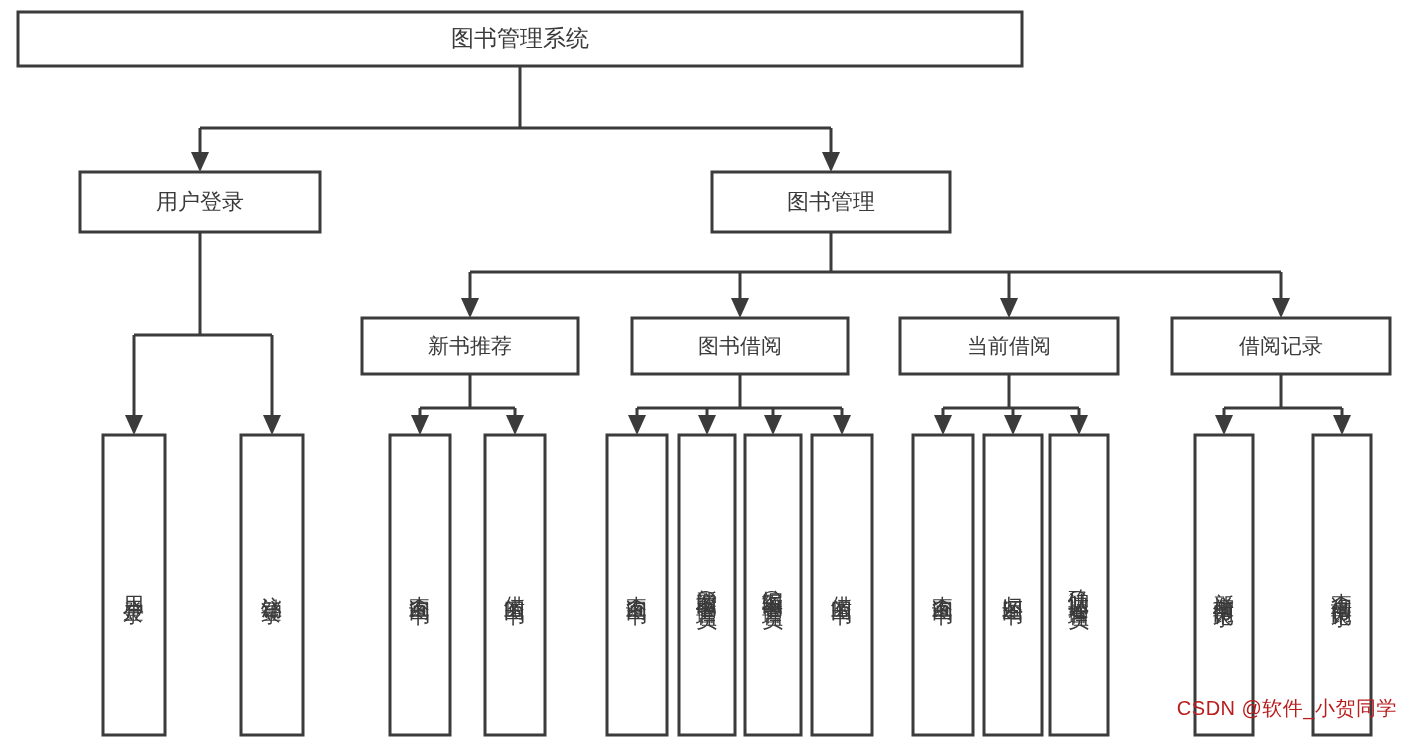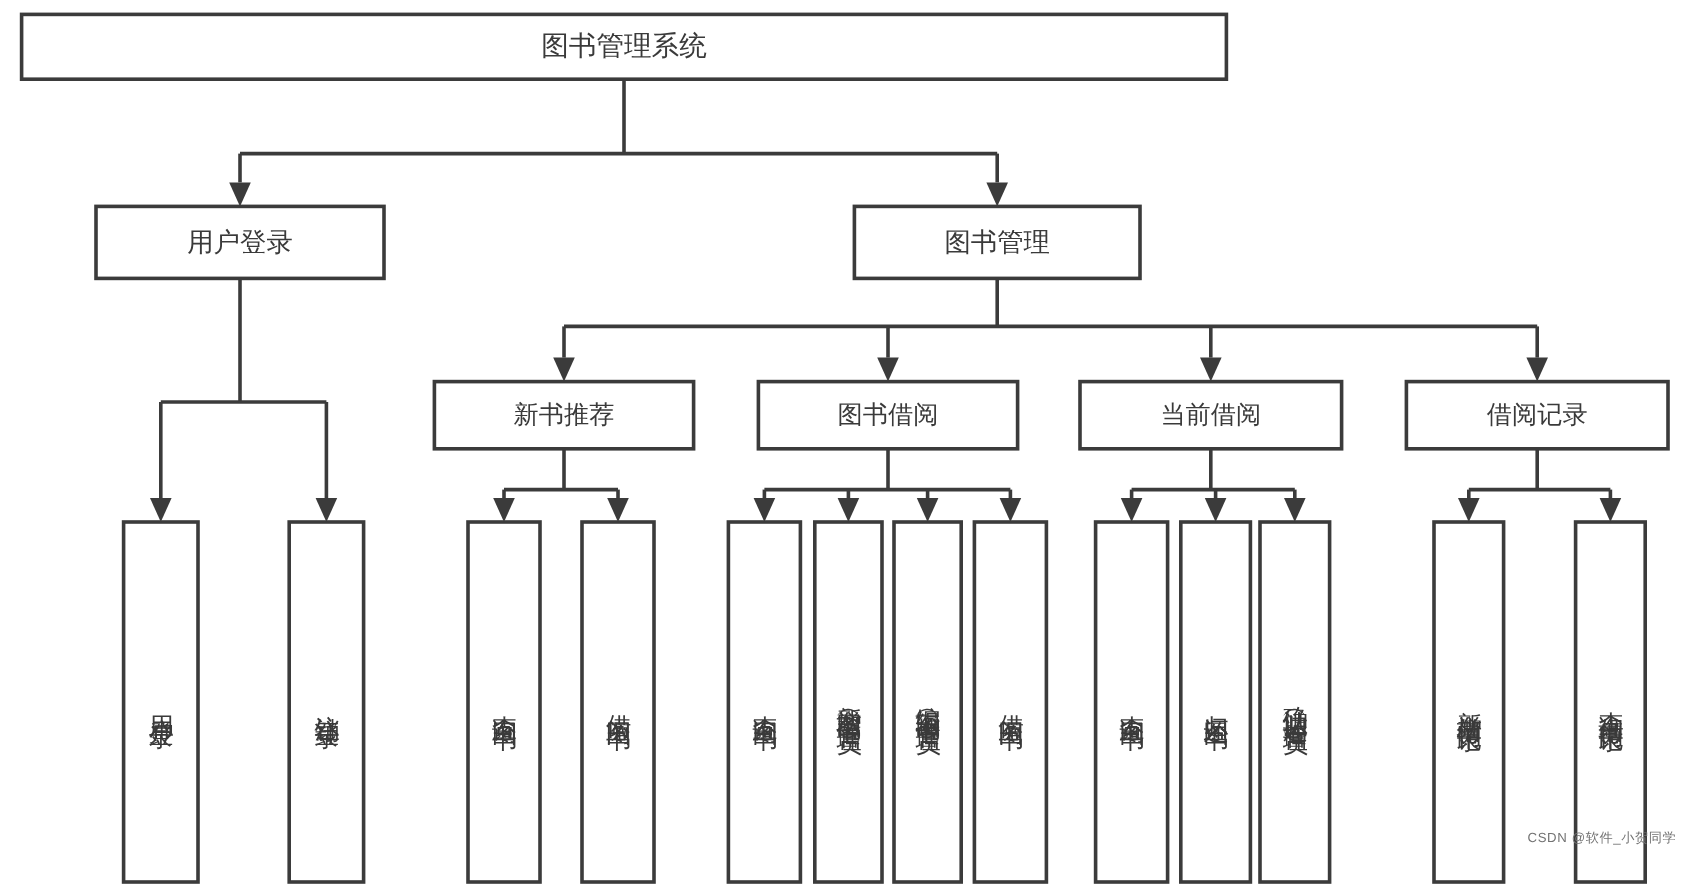--- a/index.html
+++ b/index.html
@@ -49,23 +49,23 @@
     color:#3a3a3a;
     font-family:"Liberation Sans","DejaVu Sans",sans-serif;
     font-size:21px;
     line-height:1;
     white-space:nowrap;
     pointer-events:none;
   }
   .watermark{
     position:absolute;
     right:8px;
-    bottom:24px;
-    color:#737373;
-    font-size:11px;
+    bottom:8px;
+    color:#b91c1c;
+    font-size:20px;
     font-family:"Liberation Sans","DejaVu Sans",sans-serif;
     letter-spacing:0.5px;
     white-space:nowrap;
     pointer-events:none;
   }
 </style>
 </head>
 <body>
 
 <div id="diagram-root">

